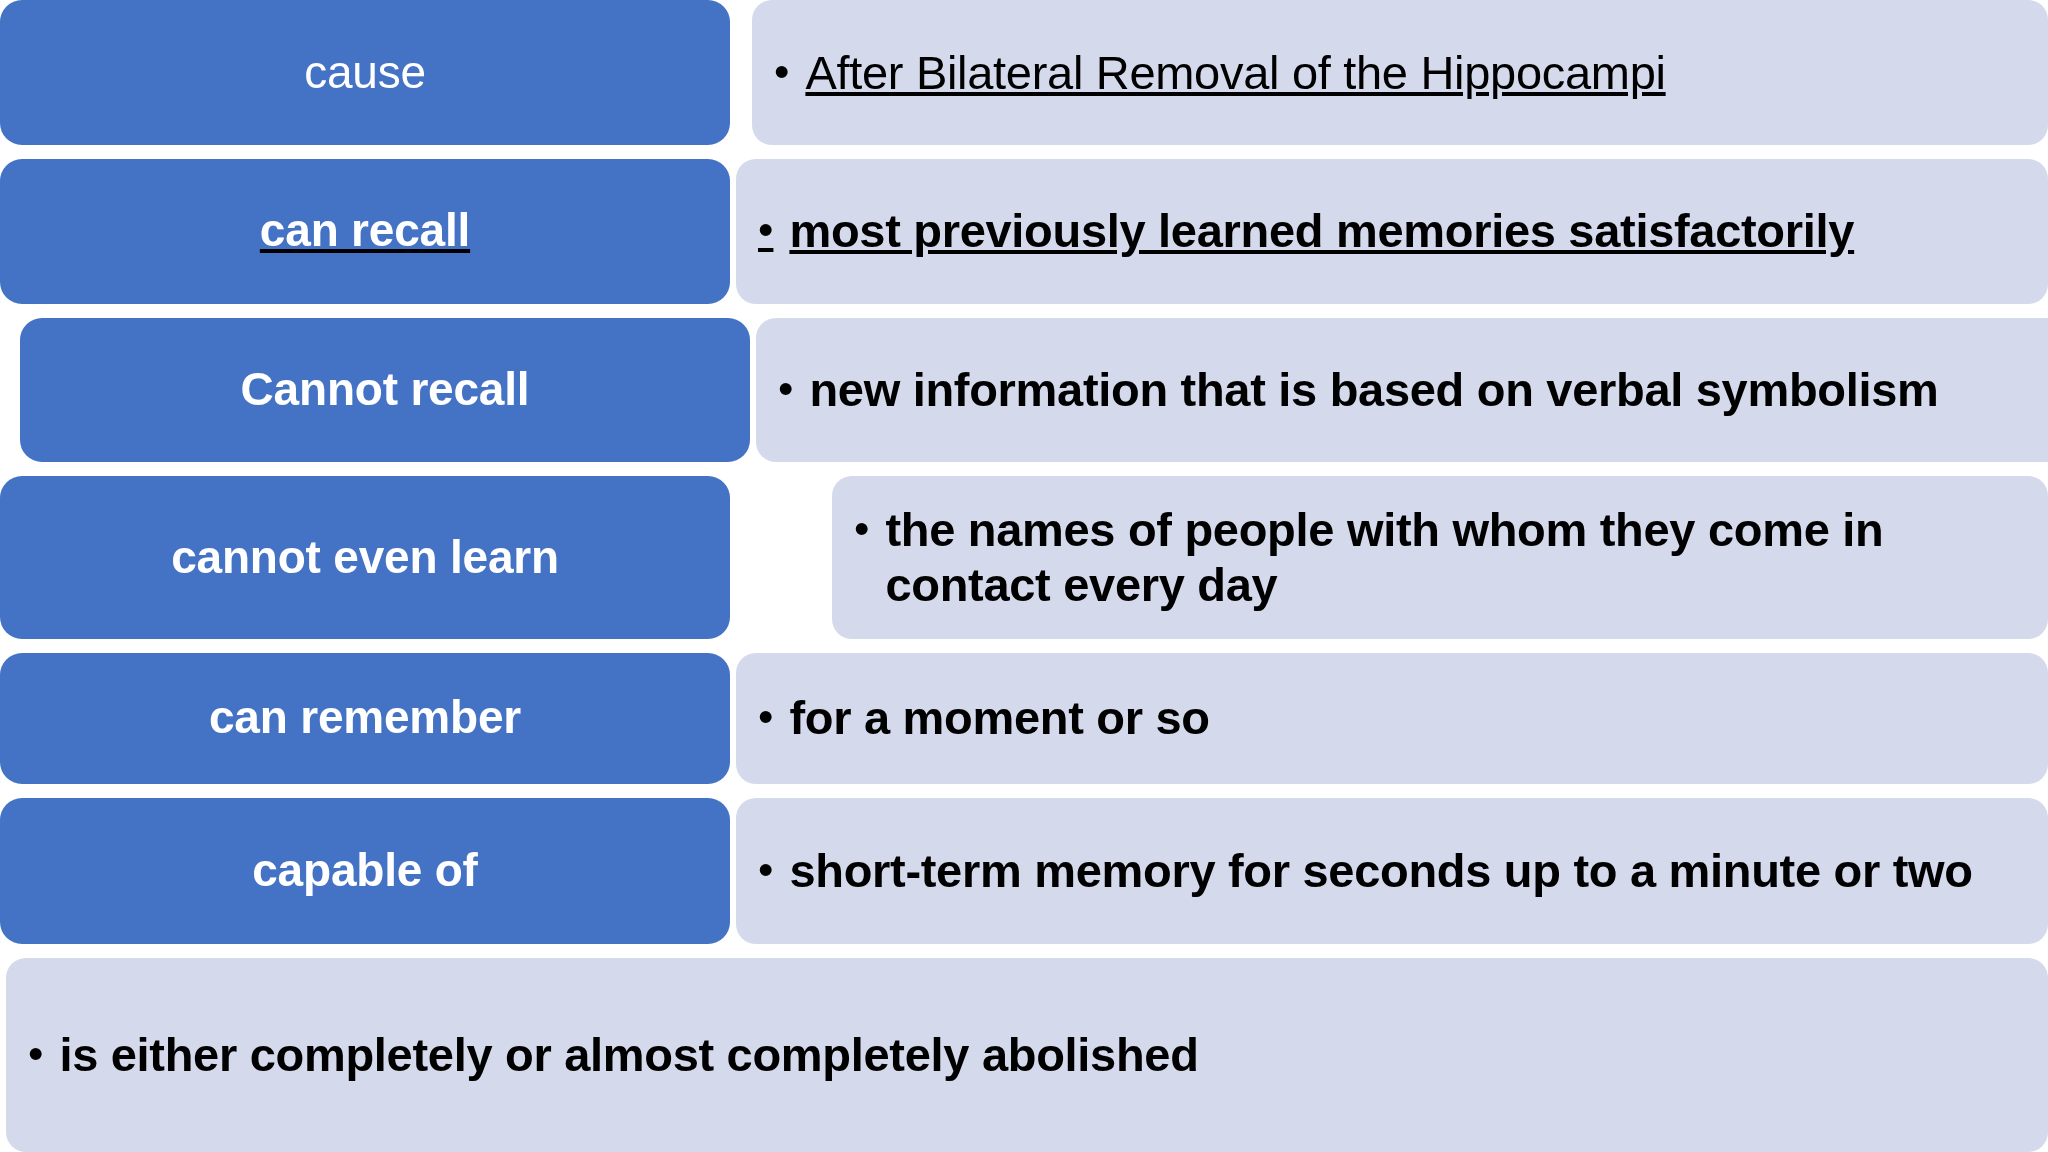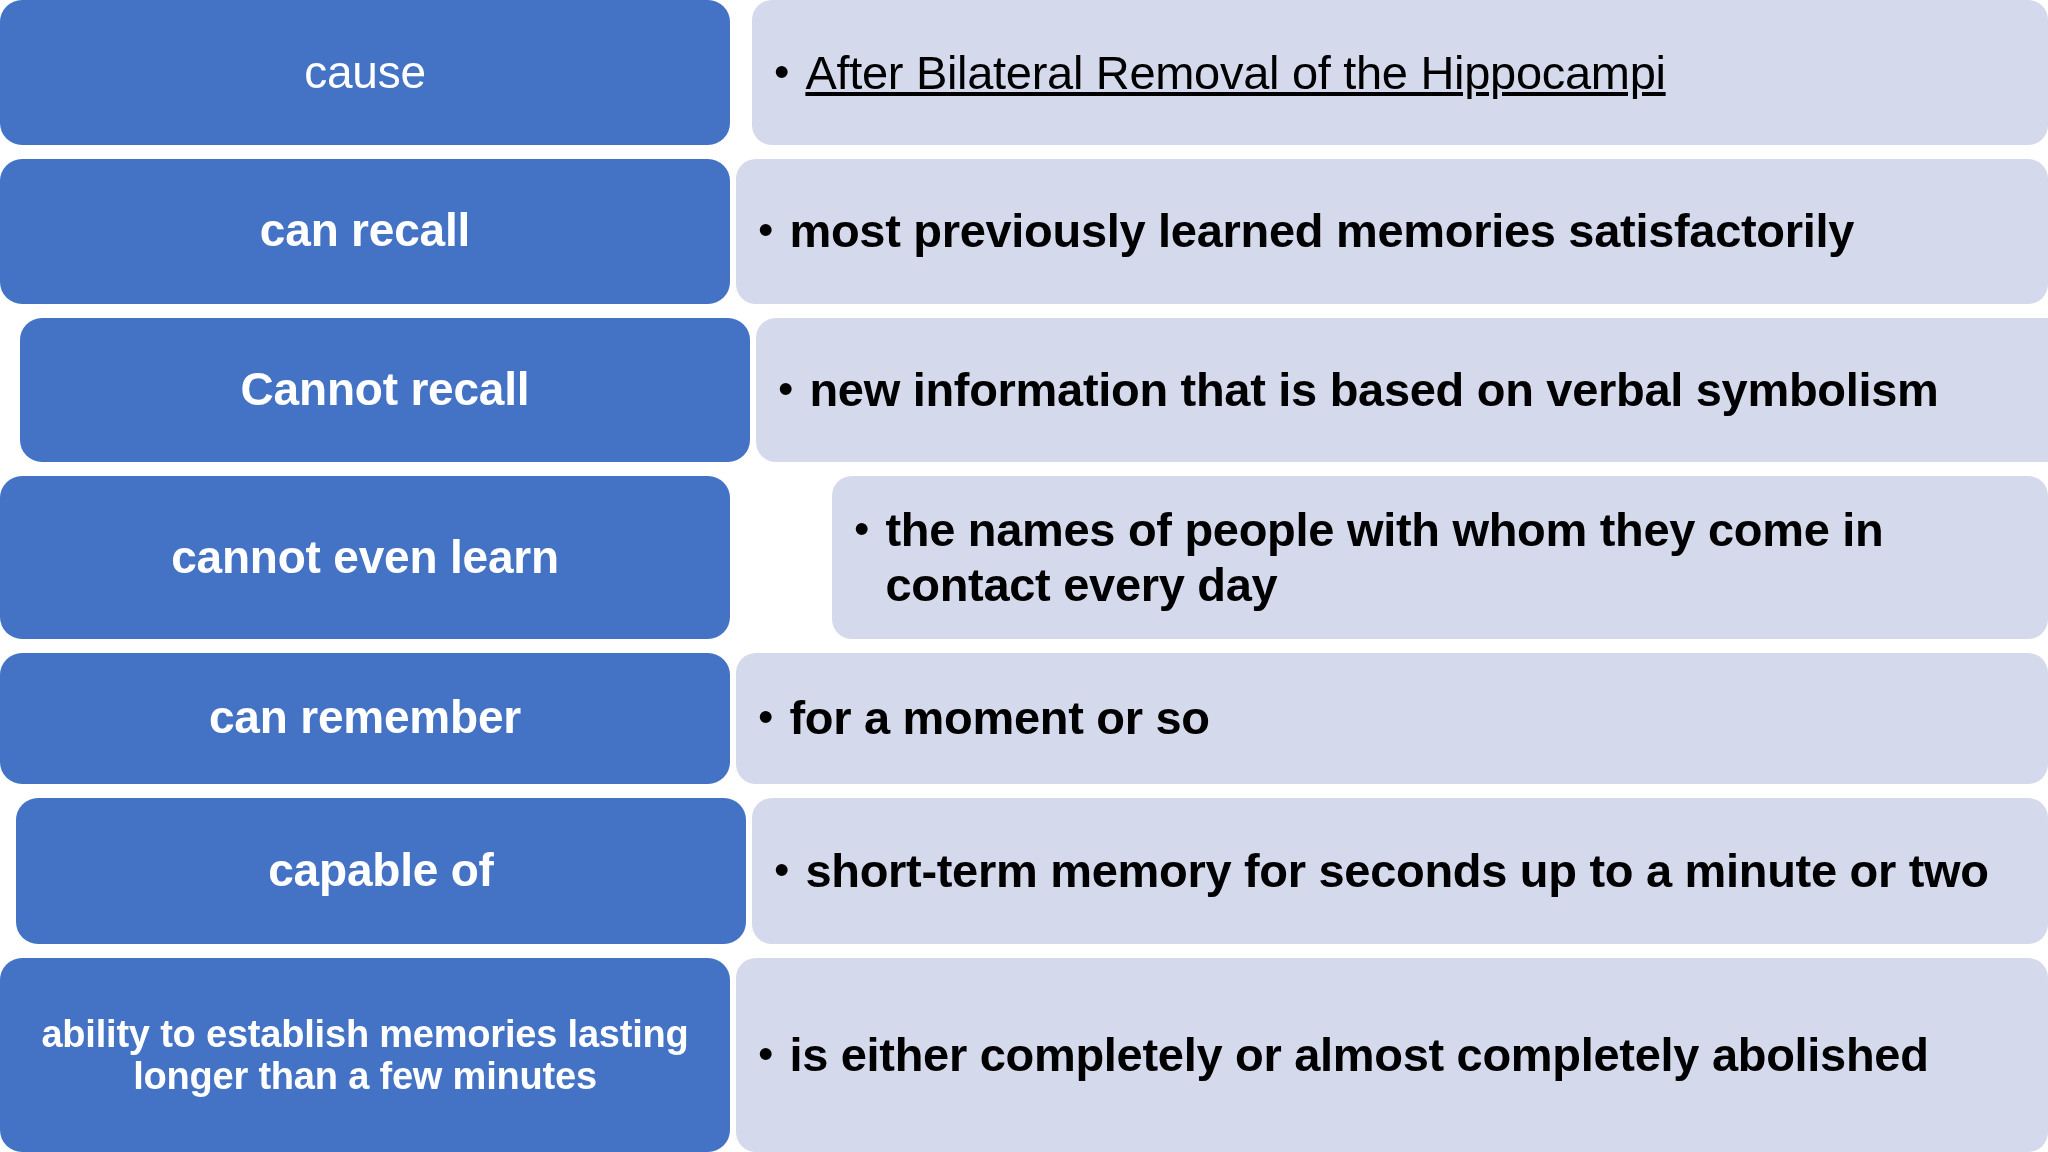--- a/index.html
+++ b/index.html
@@ -99,25 +99,25 @@
     flex: 1 1 auto;
     min-width: 0;
   }
   .panel.regular .bullet-text {
     font-weight: 400;
     text-decoration: underline;
   }
 
   
   .r0 { height: 162px; gap: 8px; }
-  .r1 { height: 162px; }
+  .r1 { height: 162px; text-decoration: underline; }
   .r2 { height: 162px; margin-left: 20px; }
   .r3 { height: 180px; gap: 48px; }
   .r4 { height: 148px; }
-  .r5 { height: 164px; padding-left: 16px; }
+  .r5 { height: 164px; }
   .r6 { height: 198px; }
 </style>
 </head>
 <body>
 
 <div id="diagram">
 
   <div class="row r0">
     <div class="chip regular">
       <span class="chip-label">cause</span>
@@ -190,23 +190,20 @@
     <div class="gutter"></div>
     <div class="panel">
       <div class="bullet-line">
         <span class="bullet-dot">•</span>
         <span class="bullet-text">short-term memory for seconds up to a minute or two</span>
       </div>
     </div>
   </div>
 
   <div class="row r6">
-    <div class="chip small">
-      <span class="chip-label">ability to establish memories lasting longer than a few minutes</span>
-    </div>
     <div class="gutter"></div>
     <div class="panel">
       <div class="bullet-line">
         <span class="bullet-dot">•</span>
         <span class="bullet-text">is either completely or almost completely abolished</span>
       </div>
     </div>
   </div>
 
 </div>

